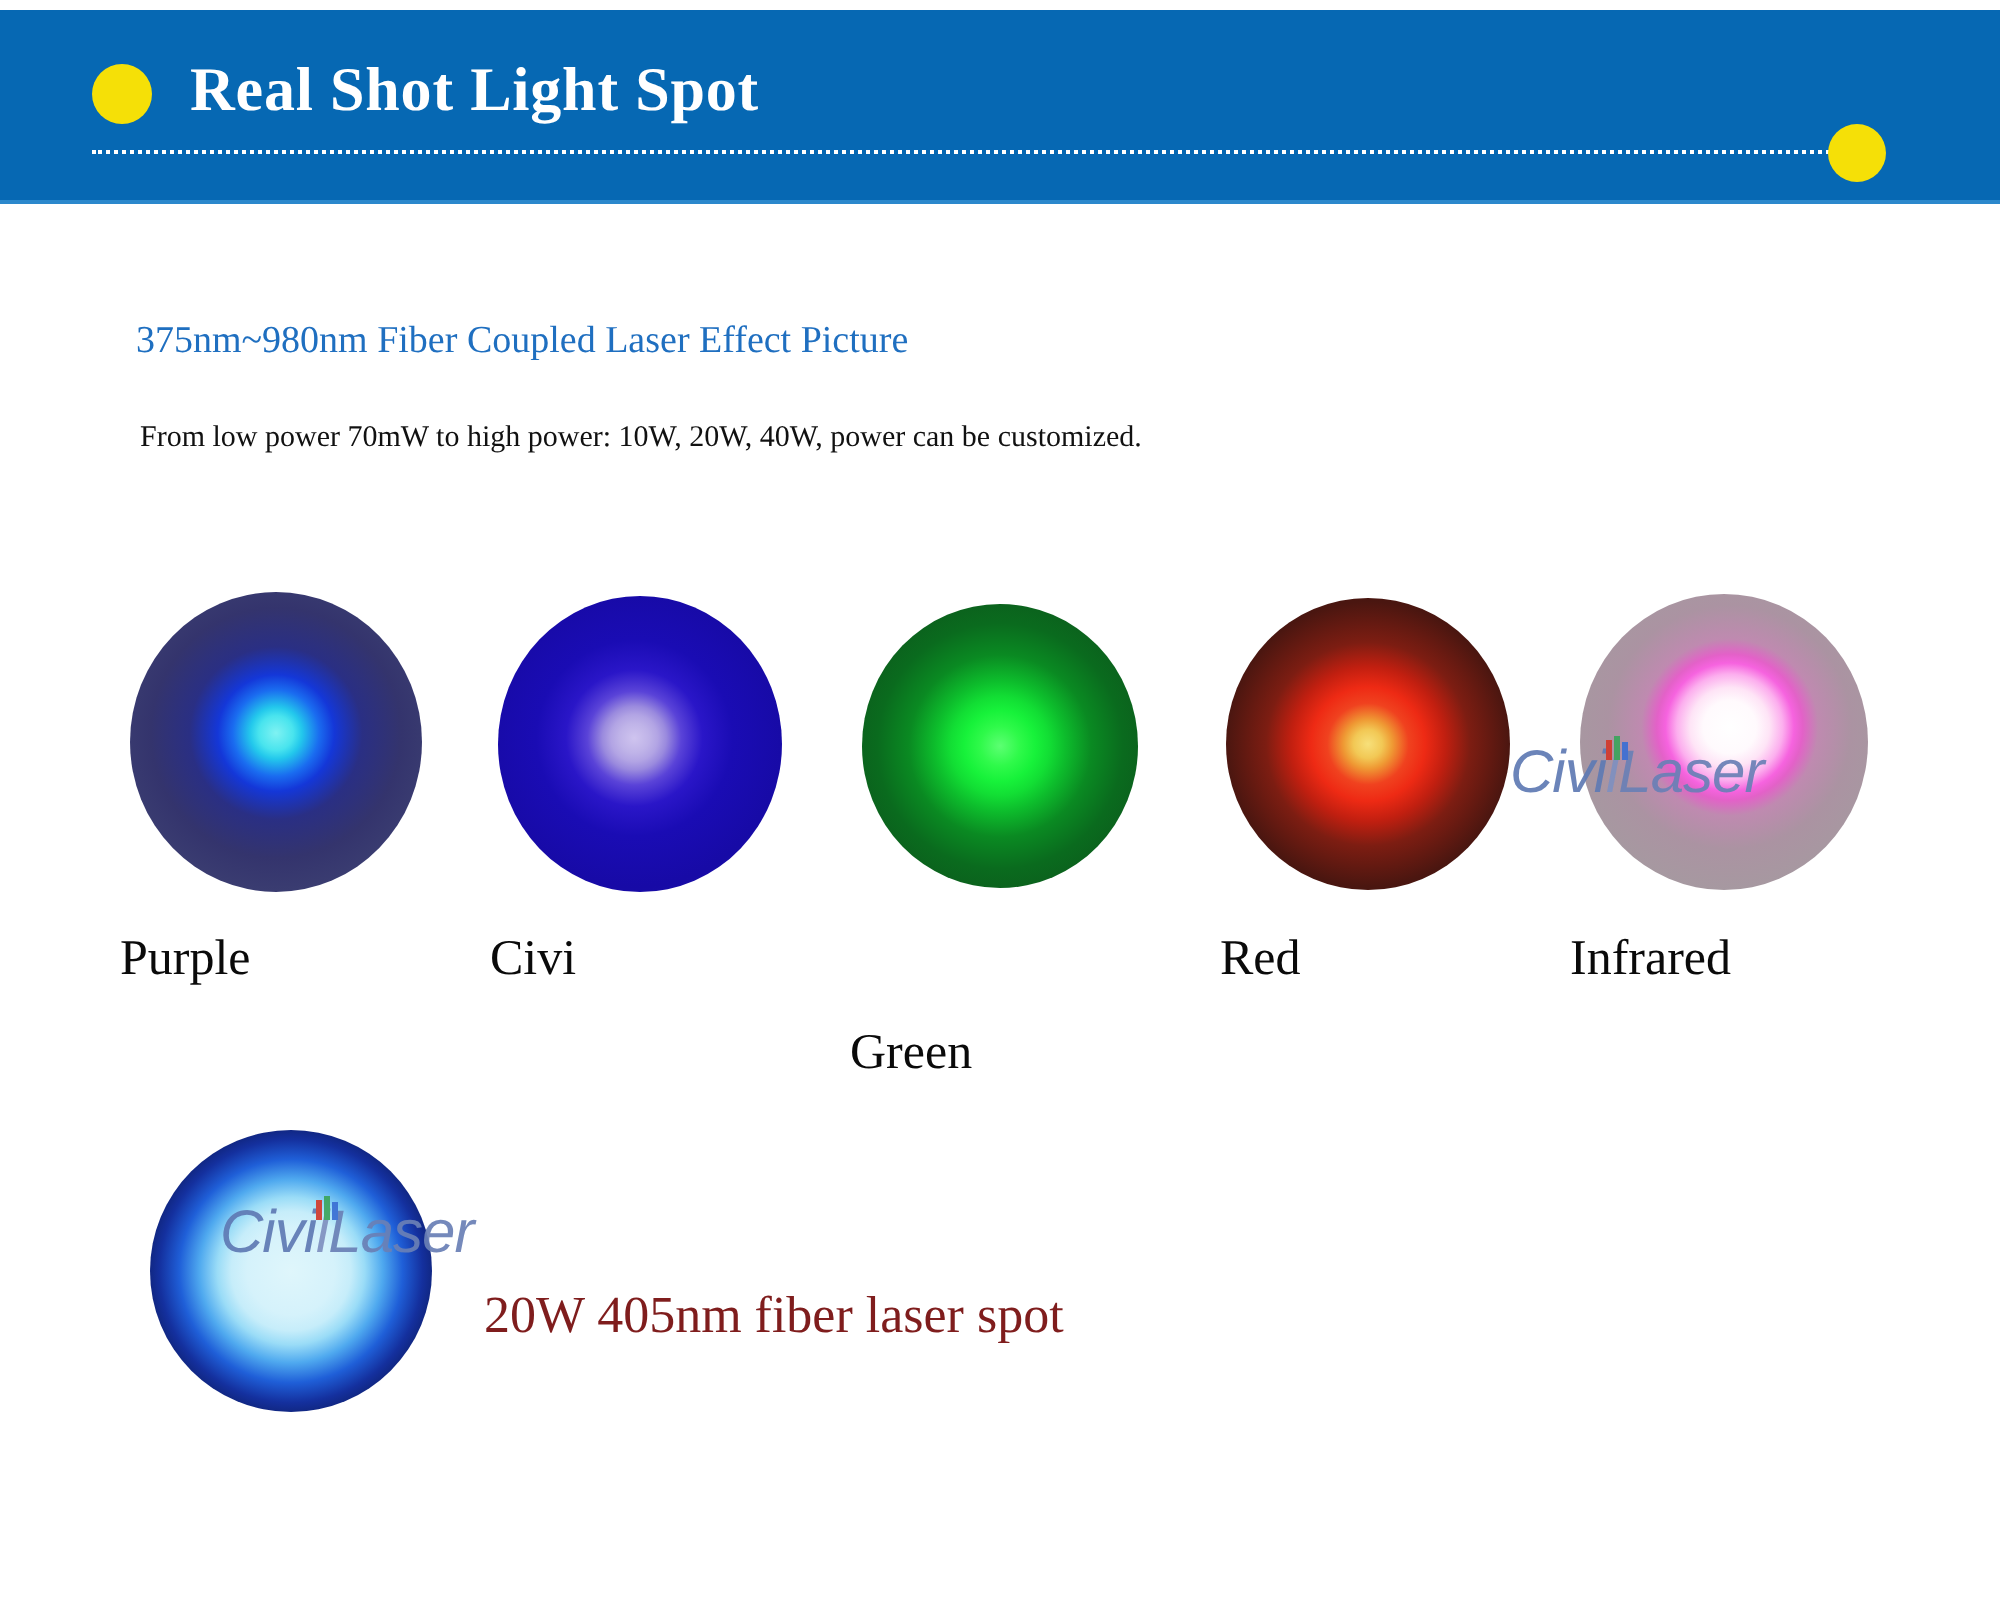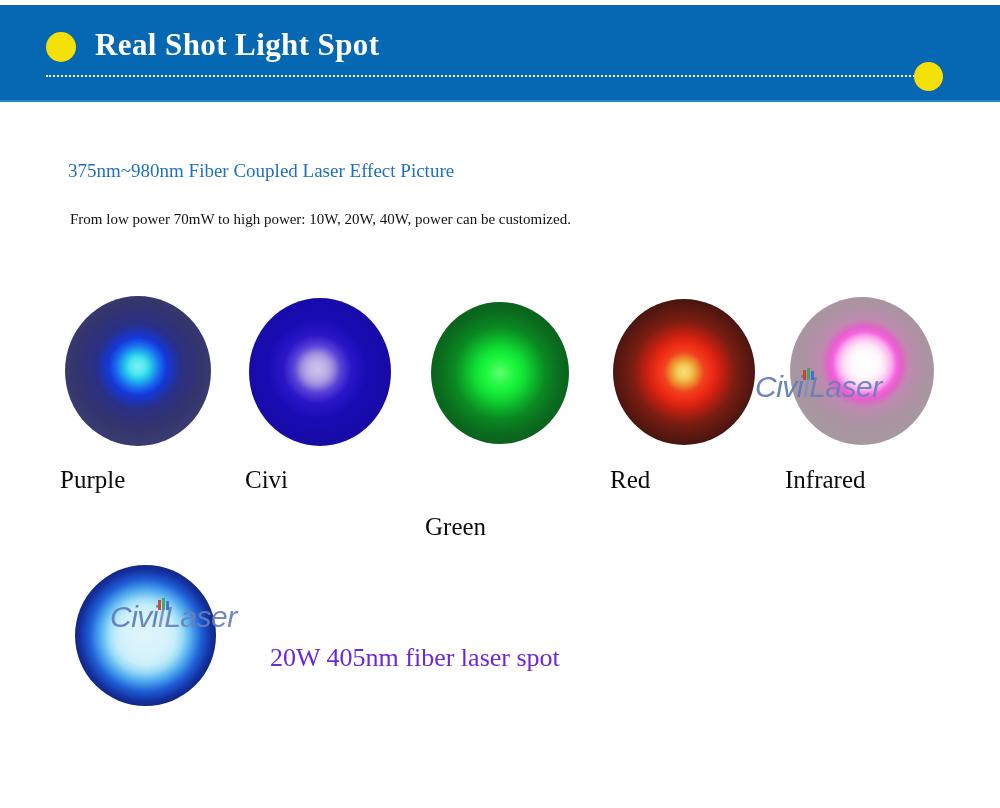--- a/index.html
+++ b/index.html
@@ -183,23 +183,22 @@
         #dff6fb 0%, #d5f2fb 22%, #c6edfa 30%,
         #9adcf7 37%, #4fa9ef 46%,
         #1f5fd8 56%, #14309e 66%,
         #0c1a5c 78%, #070e30 90%, #04081e 100%);
   }
   .bottom-caption {
     position: absolute;
     left: 242px;
     top: 643px;
     font-size: 26px;
-    color: #6d28d9;
-    white-space: nowrap;
-    margin-left: 28px;
+    color: #7f1d1d;
+    white-space: nowrap;
   }
 
   
   .watermark {
     position: absolute;
     font-style: italic;
     font-weight: normal;
     font-family: "Liberation Sans", sans-serif;
     color: #6f85b8;
     white-space: nowrap;

